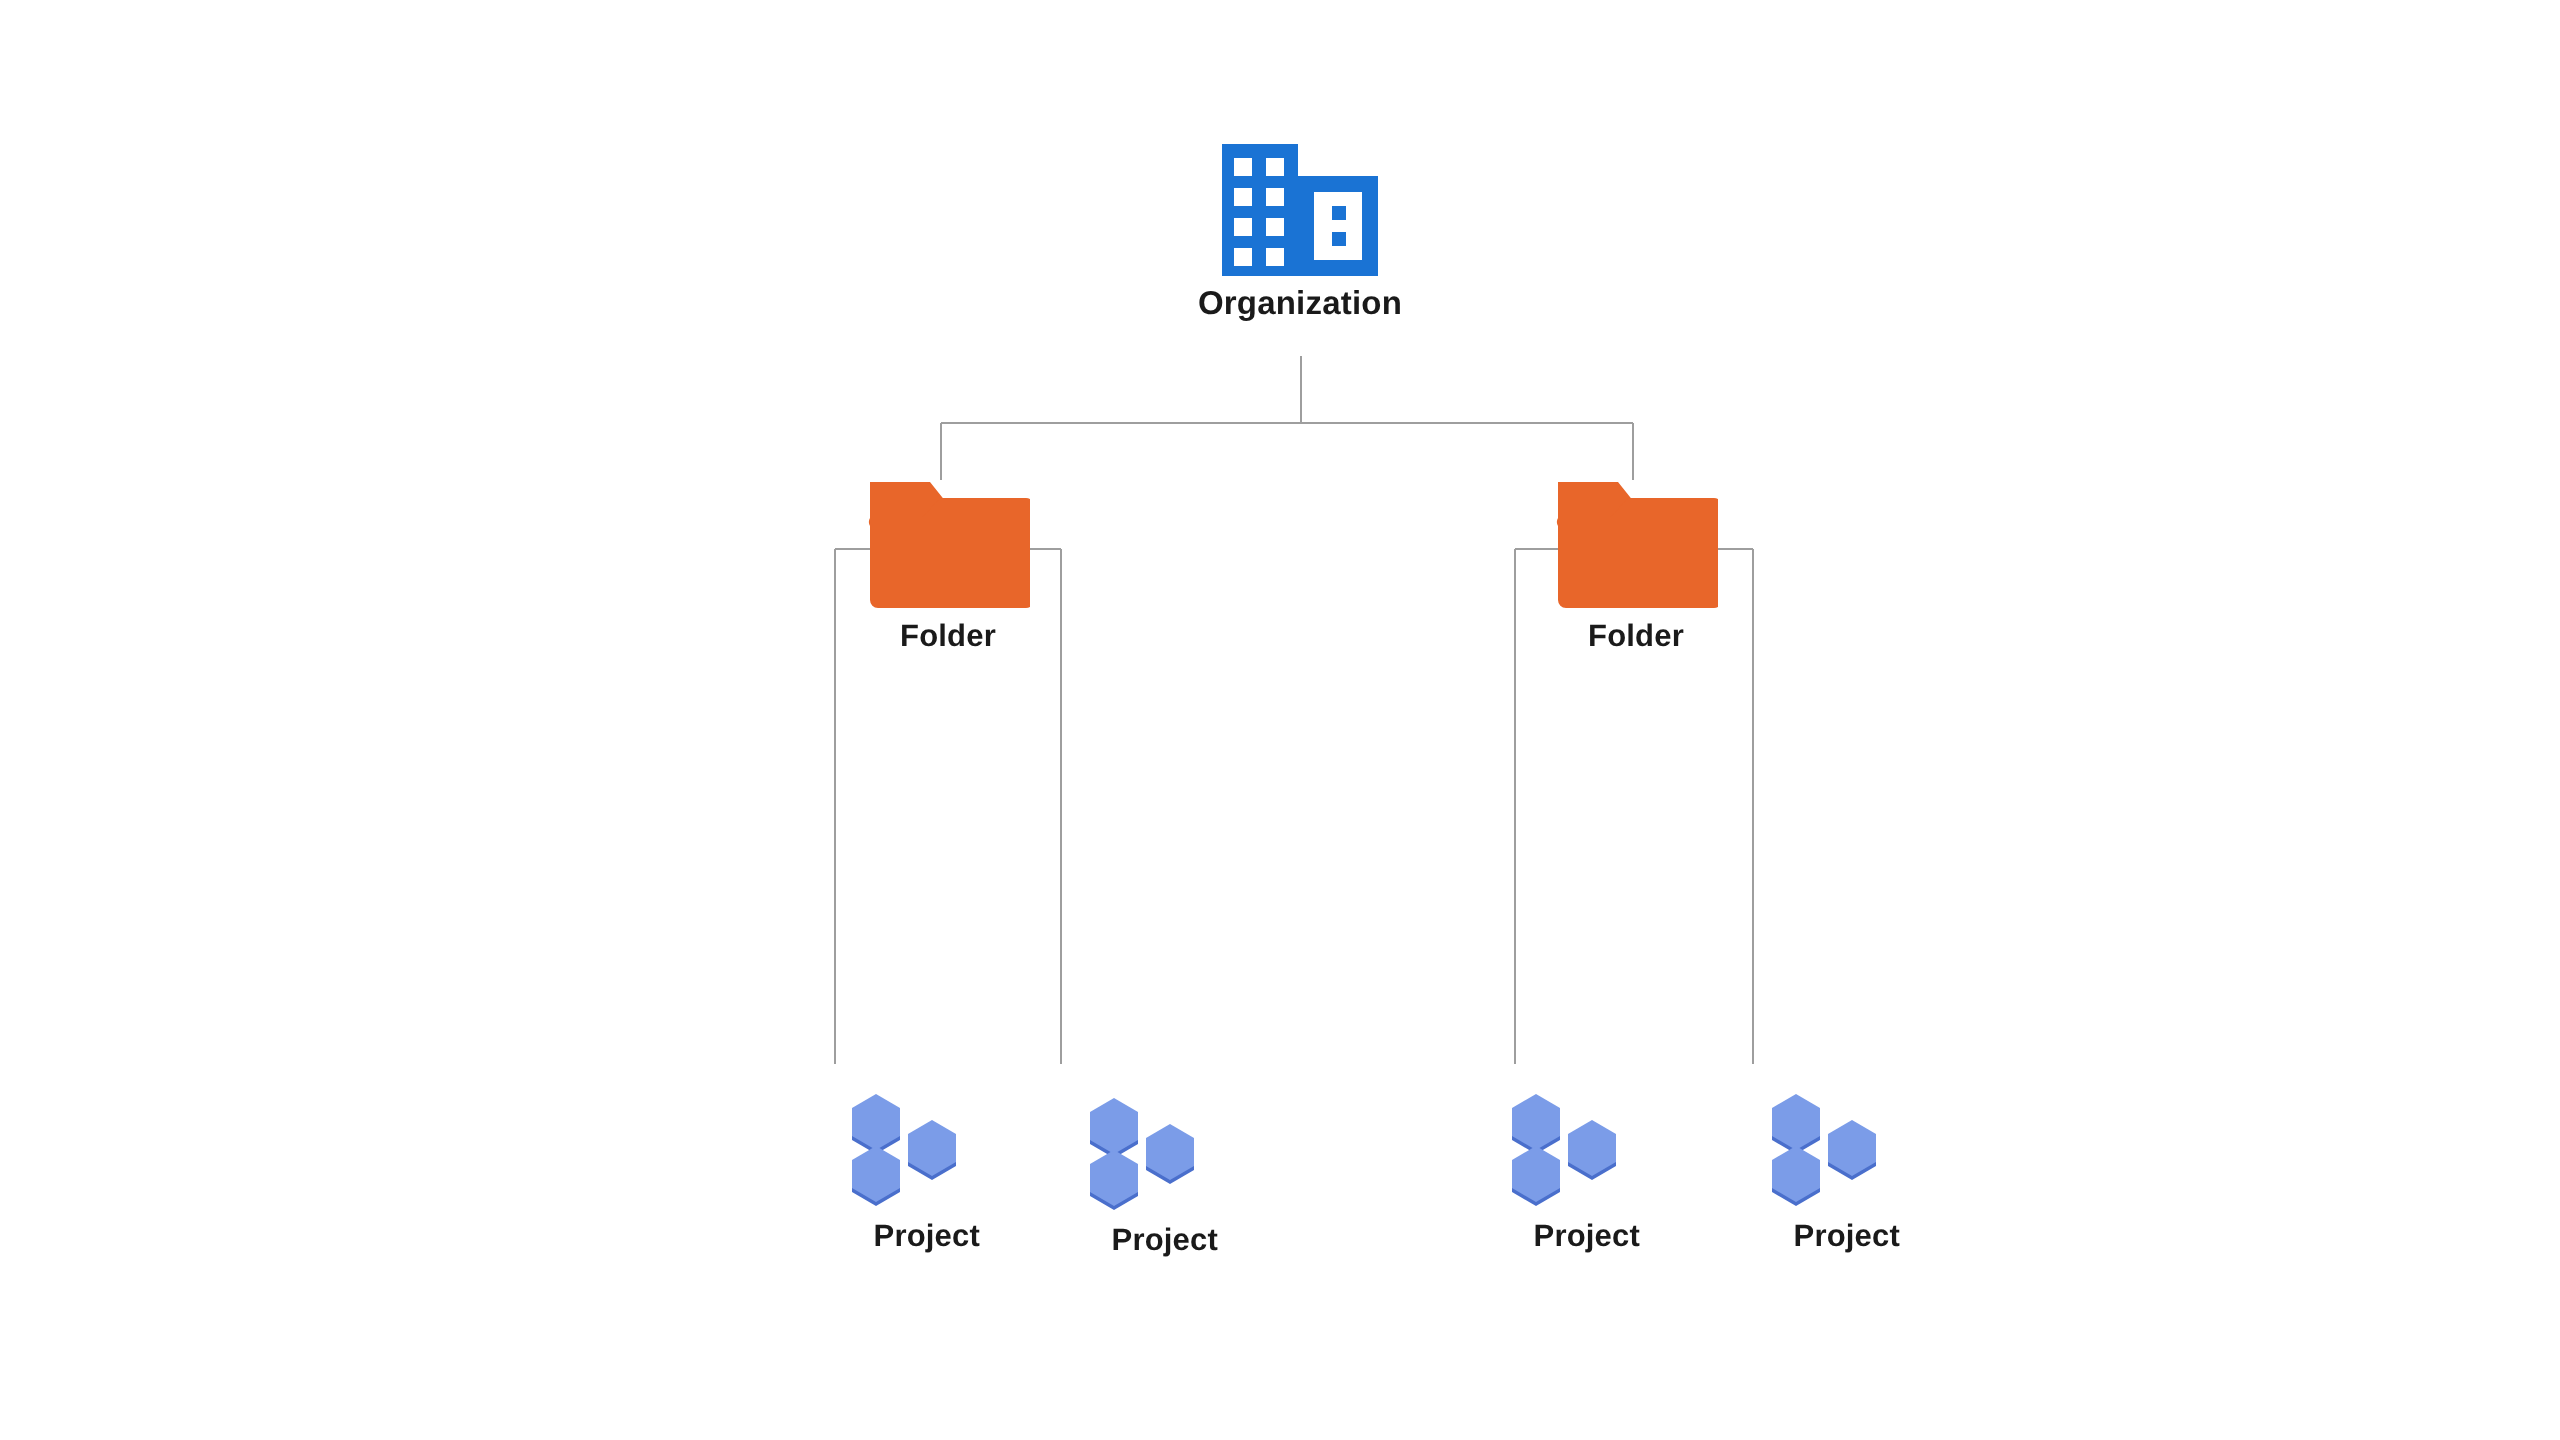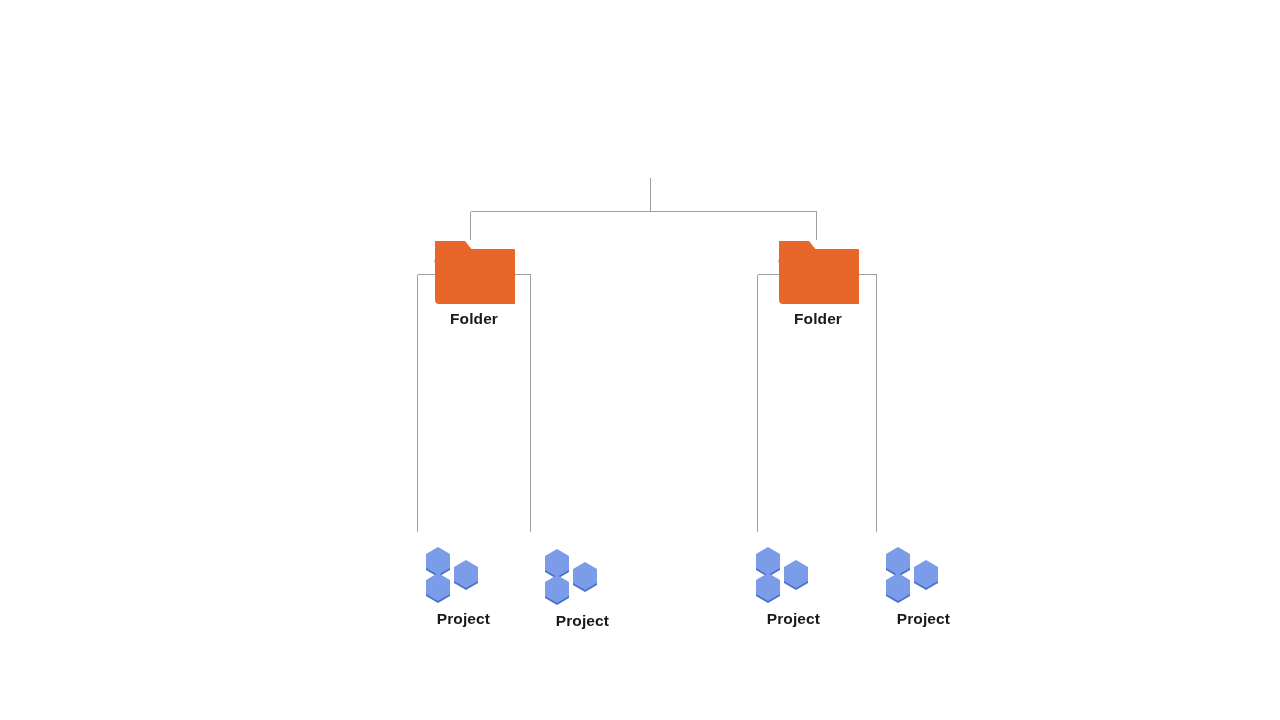--- a/index.html
+++ b/index.html
@@ -106,20 +106,42 @@
       <path d="M417.5 274.5 L530.5 274.5"></path>
       <path d="M417.5 274.5 L417.5 532"></path>
       <path d="M530.5 274.5 L530.5 532"></path>
 
       <path d="M757.5 274.5 L876.5 274.5"></path>
       <path d="M757.5 274.5 L757.5 532"></path>
       <path d="M876.5 274.5 L876.5 532"></path>
     </g>
   </svg>
 
+  <div class="node org-node">
+    <svg class="org-icon" viewBox="0 0 78 66" shape-rendering="crispEdges">
+
+      <rect x="0" y="0" width="38" height="66" fill="#1a73d4"></rect>
+
+      <rect x="38" y="16" width="40" height="50" fill="#1a73d4"></rect>
+      <rect x="46" y="24" width="24" height="34" fill="#ffffff"></rect>
+
+      <rect x="6" y="7" width="9" height="9" fill="#ffffff"></rect>
+      <rect x="22" y="7" width="9" height="9" fill="#ffffff"></rect>
+      <rect x="6" y="22" width="9" height="9" fill="#ffffff"></rect>
+      <rect x="22" y="22" width="9" height="9" fill="#ffffff"></rect>
+      <rect x="6" y="37" width="9" height="9" fill="#ffffff"></rect>
+      <rect x="22" y="37" width="9" height="9" fill="#ffffff"></rect>
+      <rect x="6" y="52" width="9" height="9" fill="#ffffff"></rect>
+      <rect x="22" y="52" width="9" height="9" fill="#ffffff"></rect>
+
+      <rect x="55" y="31" width="7" height="7" fill="#1a73d4"></rect>
+      <rect x="55" y="44" width="7" height="7" fill="#1a73d4"></rect>
+    </svg>
+    <div class="node-label org-label">Organization</div>
+  </div>
 
   <div class="node folder-node folder-1">
     <svg class="folder-icon" viewBox="0 0 82 70">
 
       <path d="M2 4 h30 l8 10 h40 v12 h-78 z" fill="#e8662a"></path>
 
       <path d="M2 22 h26 l9 -10 h43 a4 4 0 0 1 4 4 v47 a4 4 0 0 1 -4 4 h-74 a4 4 0 0 1 -4 -4 v-37 a4 4 0 0 1 0 -4 z" fill="#e8662a"></path>
     </svg>
     <div class="node-label folder-label">Folder</div>
   </div>

